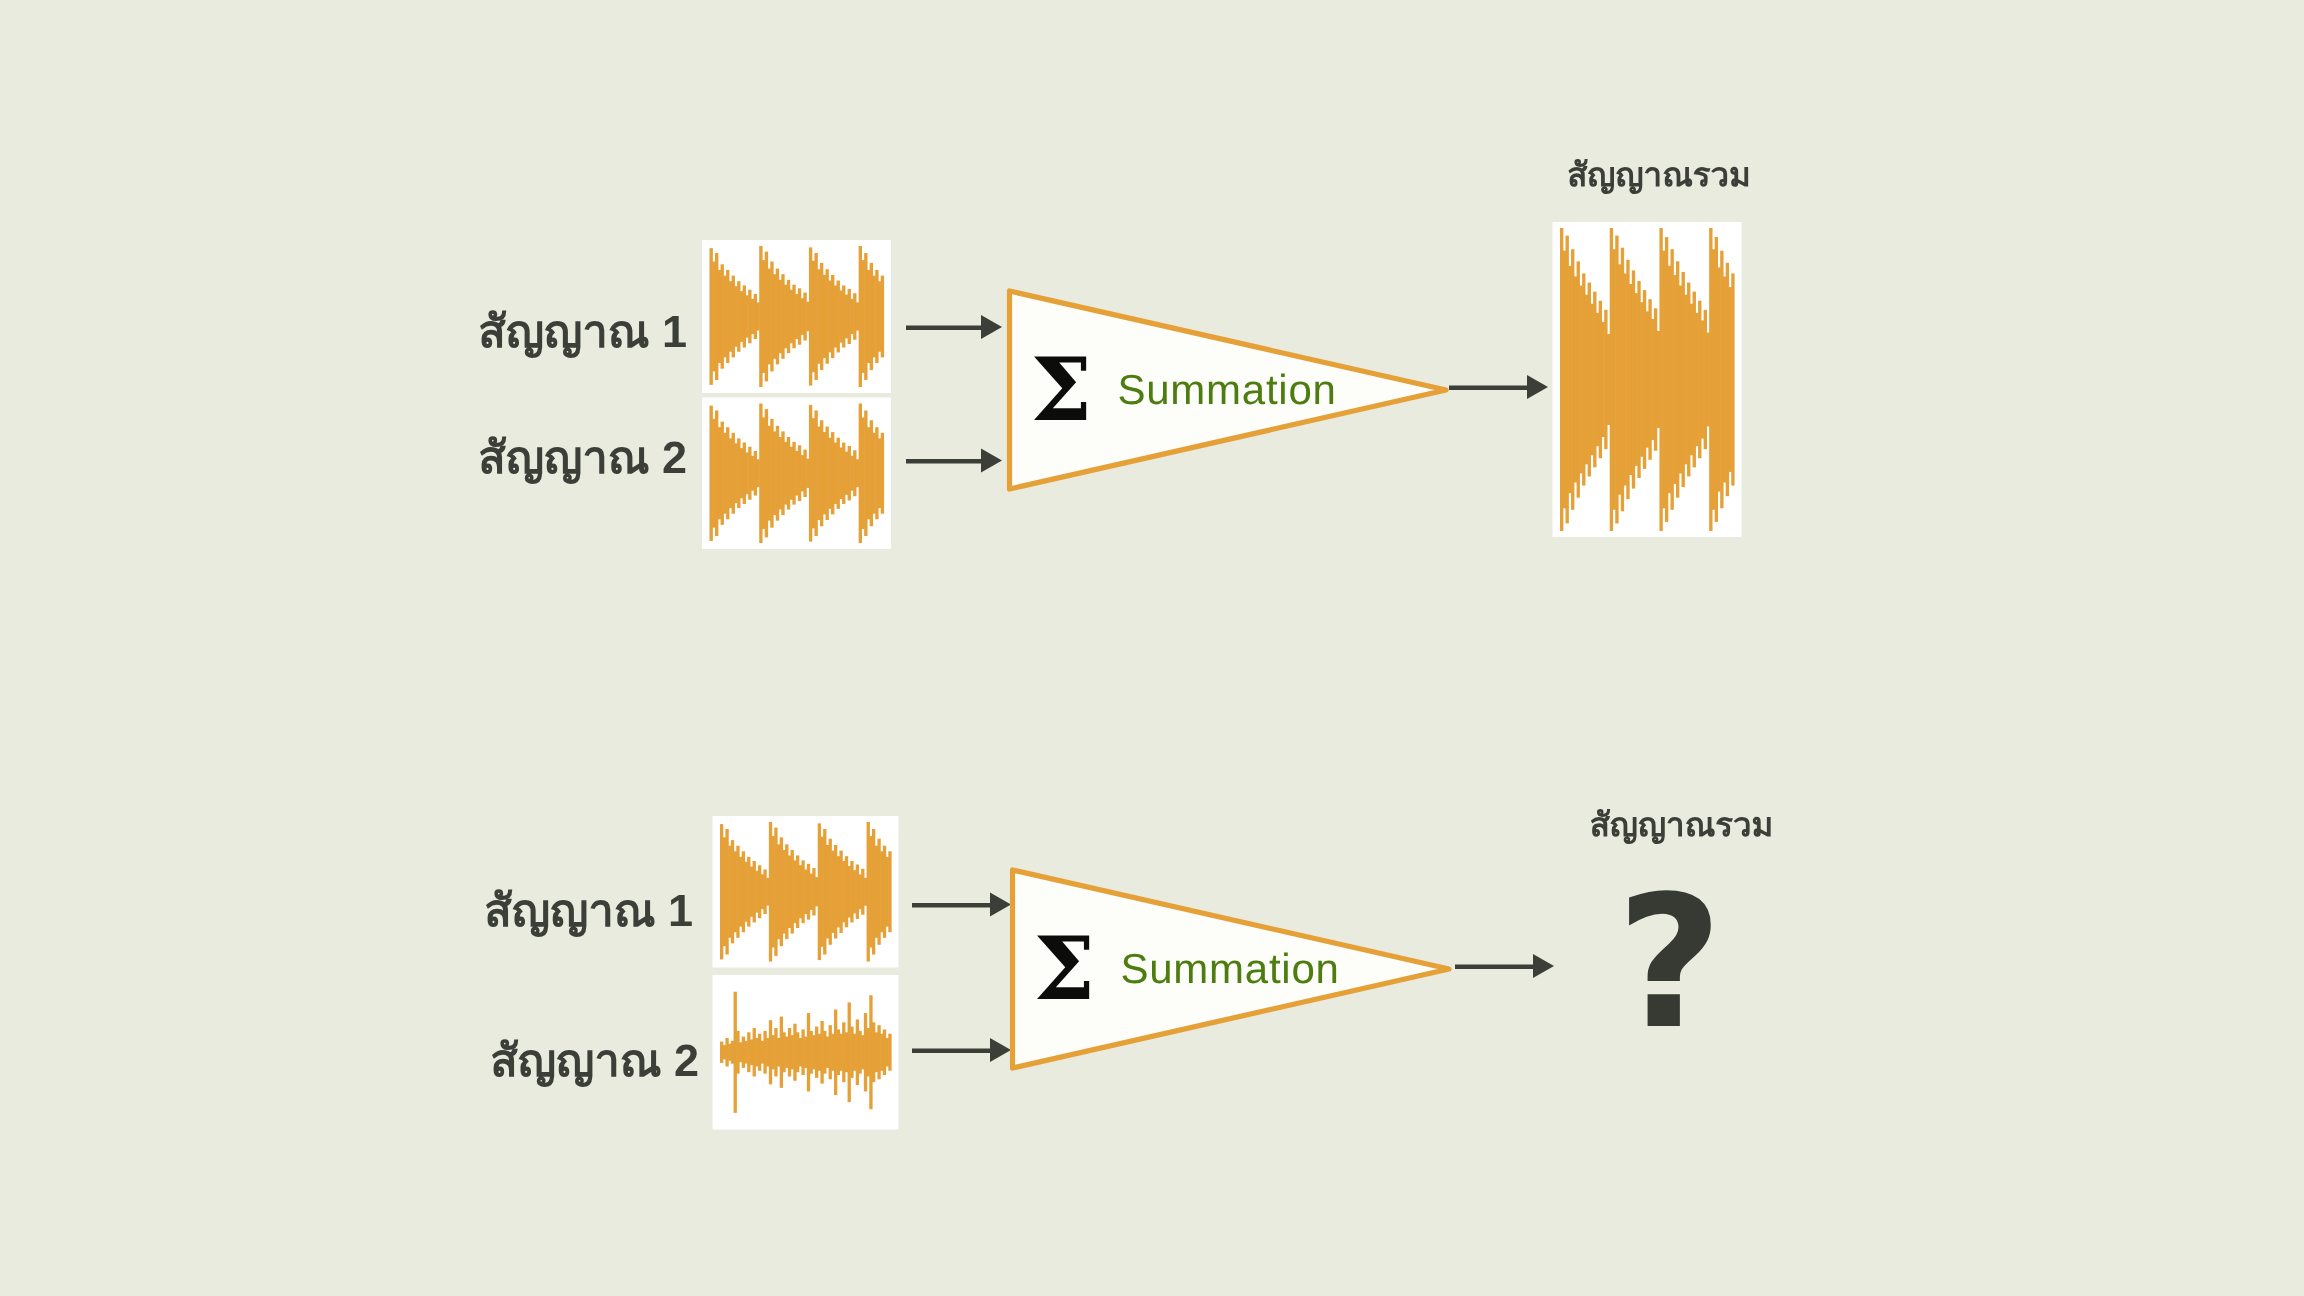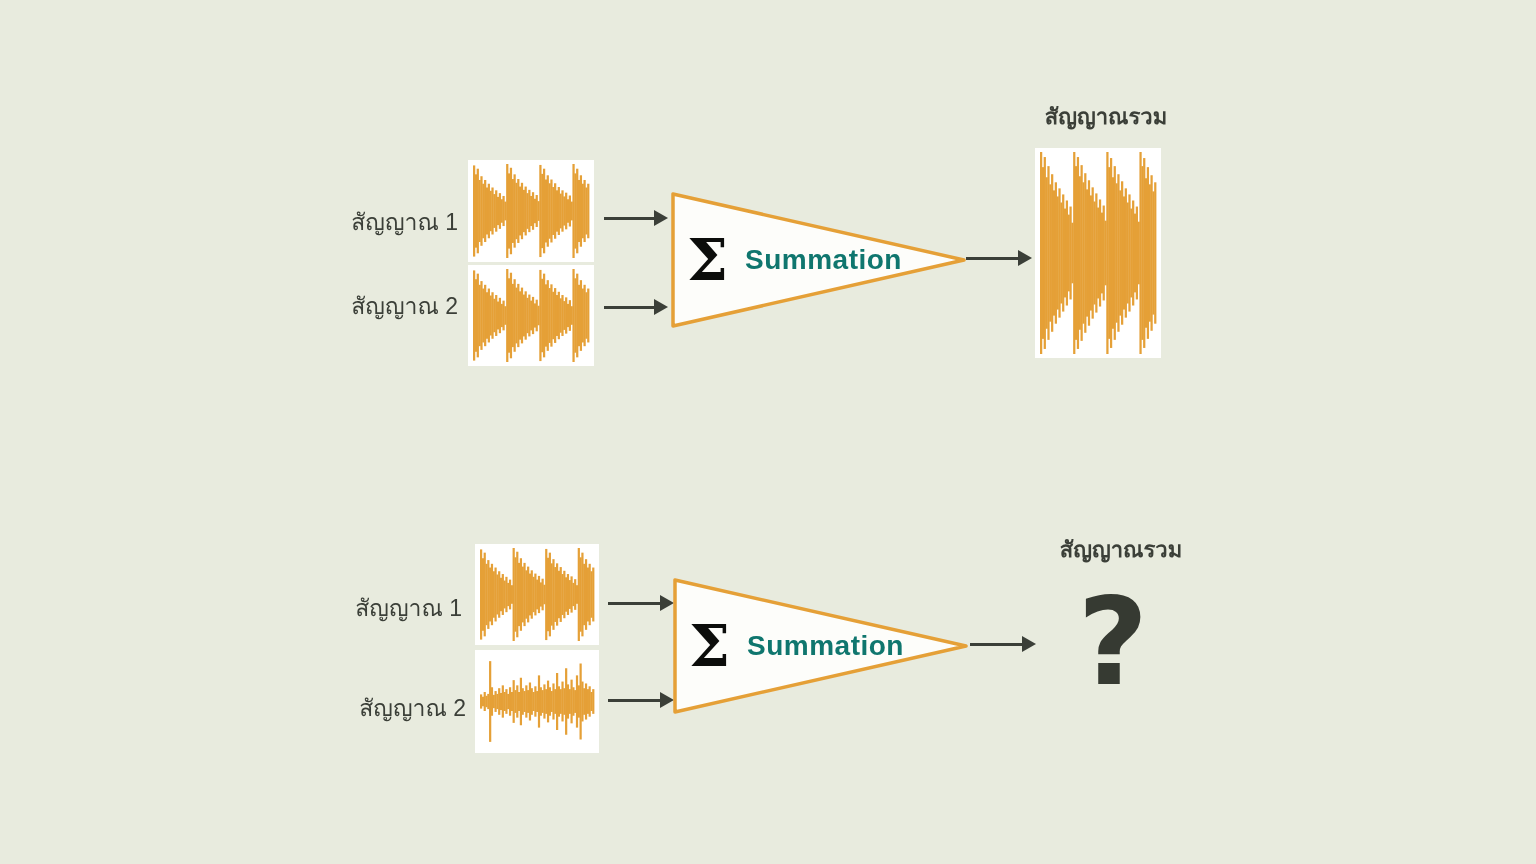--- a/index.html
+++ b/index.html
@@ -9,42 +9,42 @@
     --box:#ffffff;
     --triangle_fill:#fdfdfa;
     --triangle_stroke:#E5A037;
   }
   *{margin:0;padding:0;box-sizing:border-box;}
   html,body{width:1536px;height:864px;overflow:hidden;}
   body{background:var(--background);font-family:"Liberation Sans","DejaVu Sans",sans-serif;color:var(--ink);}
   .canvas{position:relative;width:1536px;height:864px;}
   .abs{position:absolute;}
   .sig-label{
-    font-size:23px;font-weight:400;line-height:44px;color:var(--ink);
+    font-size:30px;font-weight:700;line-height:44px;color:var(--ink);
     text-align:right;white-space:nowrap;
   }
   .out-label{
     font-size:22px;font-weight:600;line-height:44px;color:var(--ink);
     text-align:center;white-space:nowrap;
   }
   .wavebox{background:var(--box);overflow:hidden;}
   .arrow{display:flex;align-items:center;}
   .arrow .shaft{height:3px;background:var(--ink);flex:1;}
   .arrow .head{
     width:0;height:0;border-left:14px solid var(--ink);
     border-top:8px solid transparent;border-bottom:8px solid transparent;
   }
   .sum-block{pointer-events:none;}
   .sum-sigma{
     position:absolute;left:16px;top:50%;transform:translateY(-50%);
     font-family:"DejaVu Serif",serif;font-size:58px;font-weight:600;color:#0c0d0b;line-height:1;
   }
   .sum-text{
     position:absolute;left:74px;top:50%;transform:translateY(-50%);
-    font-size:28px;font-weight:700;color:#0f766e;letter-spacing:0.5px;
+    font-size:28px;font-weight:400;color:#4d7c0f;letter-spacing:0.5px;
   }
   .qmark{
     font-size:122px;font-weight:800;line-height:120px;color:#363a32;
     text-align:center;font-family:"DejaVu Sans","Liberation Sans",sans-serif;
   }
 </style>
 </head>
 <body>
 
 <div class="canvas">

